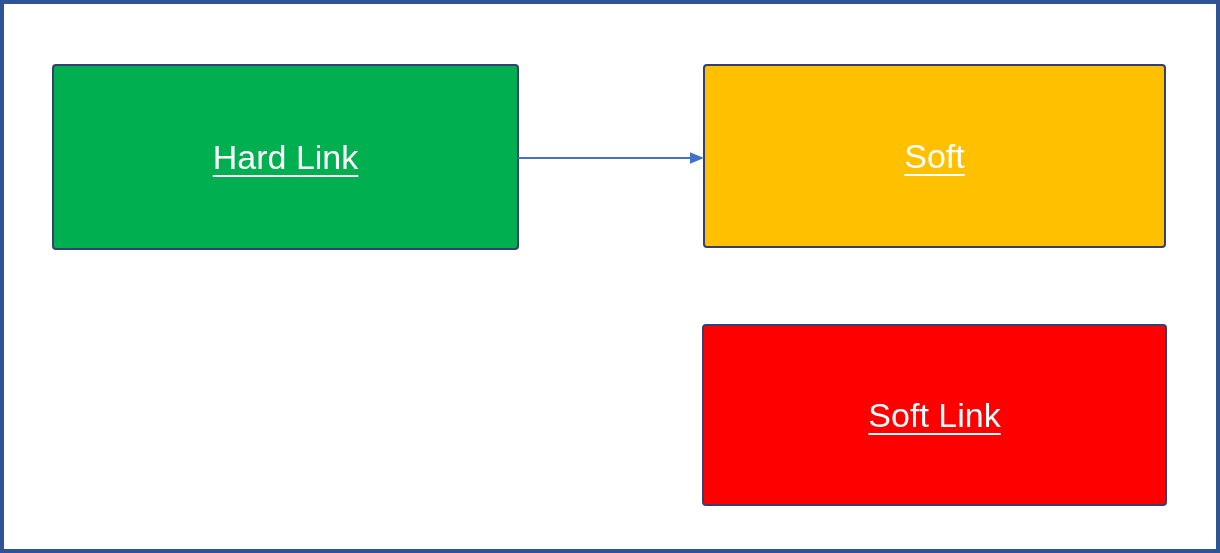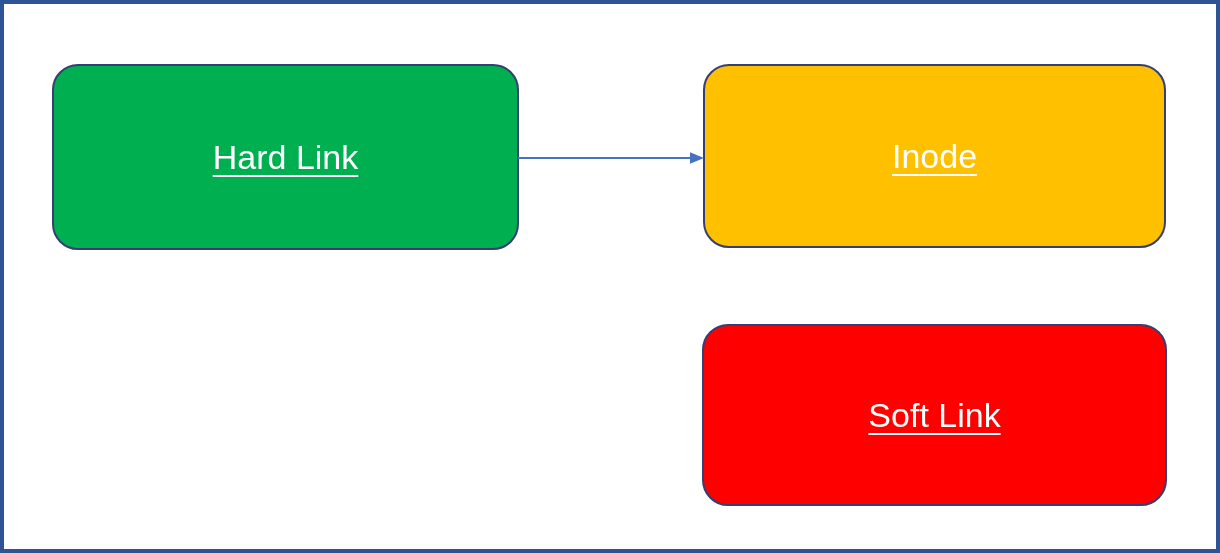--- a/index.html
+++ b/index.html
@@ -14,21 +14,21 @@
     box-sizing: border-box;
     border-style: solid;
     border-width: 4px;
     overflow: hidden;
   }
   .node {
     position: absolute;
     box-sizing: border-box;
     border-style: solid;
     border-width: 2.5px;
-    border-radius: 26px;
+    border-radius: 4px;
     display: flex;
     flex-direction: column;
     align-items: center;
     justify-content: center;
     text-align: center;
     font-size: 34px;
     line-height: 1.6;
   }
   .node .title {
     text-decoration: underline;
@@ -47,21 +47,21 @@
 </head>
 <body>
 
 <div class="canvas" style="border-color: rgb(47, 84, 150); background-color: rgb(255, 255, 255);">
 
   <div class="node node-hard-link" style="background-color: rgb(0, 176, 80); border-color: rgb(52, 63, 115); color: rgb(255, 255, 255);">
     <span class="title">Hard Link</span>
   </div>
 
   <div class="node node-inode" style="background-color: rgb(255, 192, 0); border-color: rgb(52, 63, 115); color: rgb(255, 255, 255);">
-    <span class="title">Inode</span>
+    <span class="title">Soft</span>
   </div>
 
   <div class="node node-soft-link" style="background-color: rgb(255, 0, 0); border-color: rgb(52, 63, 115); color: rgb(255, 255, 255);">
     <span class="title">Soft Link</span>
   </div>
 
   <svg class="connector" width="186" height="20">
     <line x1="0" y1="10" x2="173" y2="10" stroke-width="1.8" style="stroke: rgb(68, 114, 196);"></line>
     <polygon points="186,10 172,4.2 172,15.8" style="fill: rgb(68, 114, 196);"></polygon>
   </svg>

